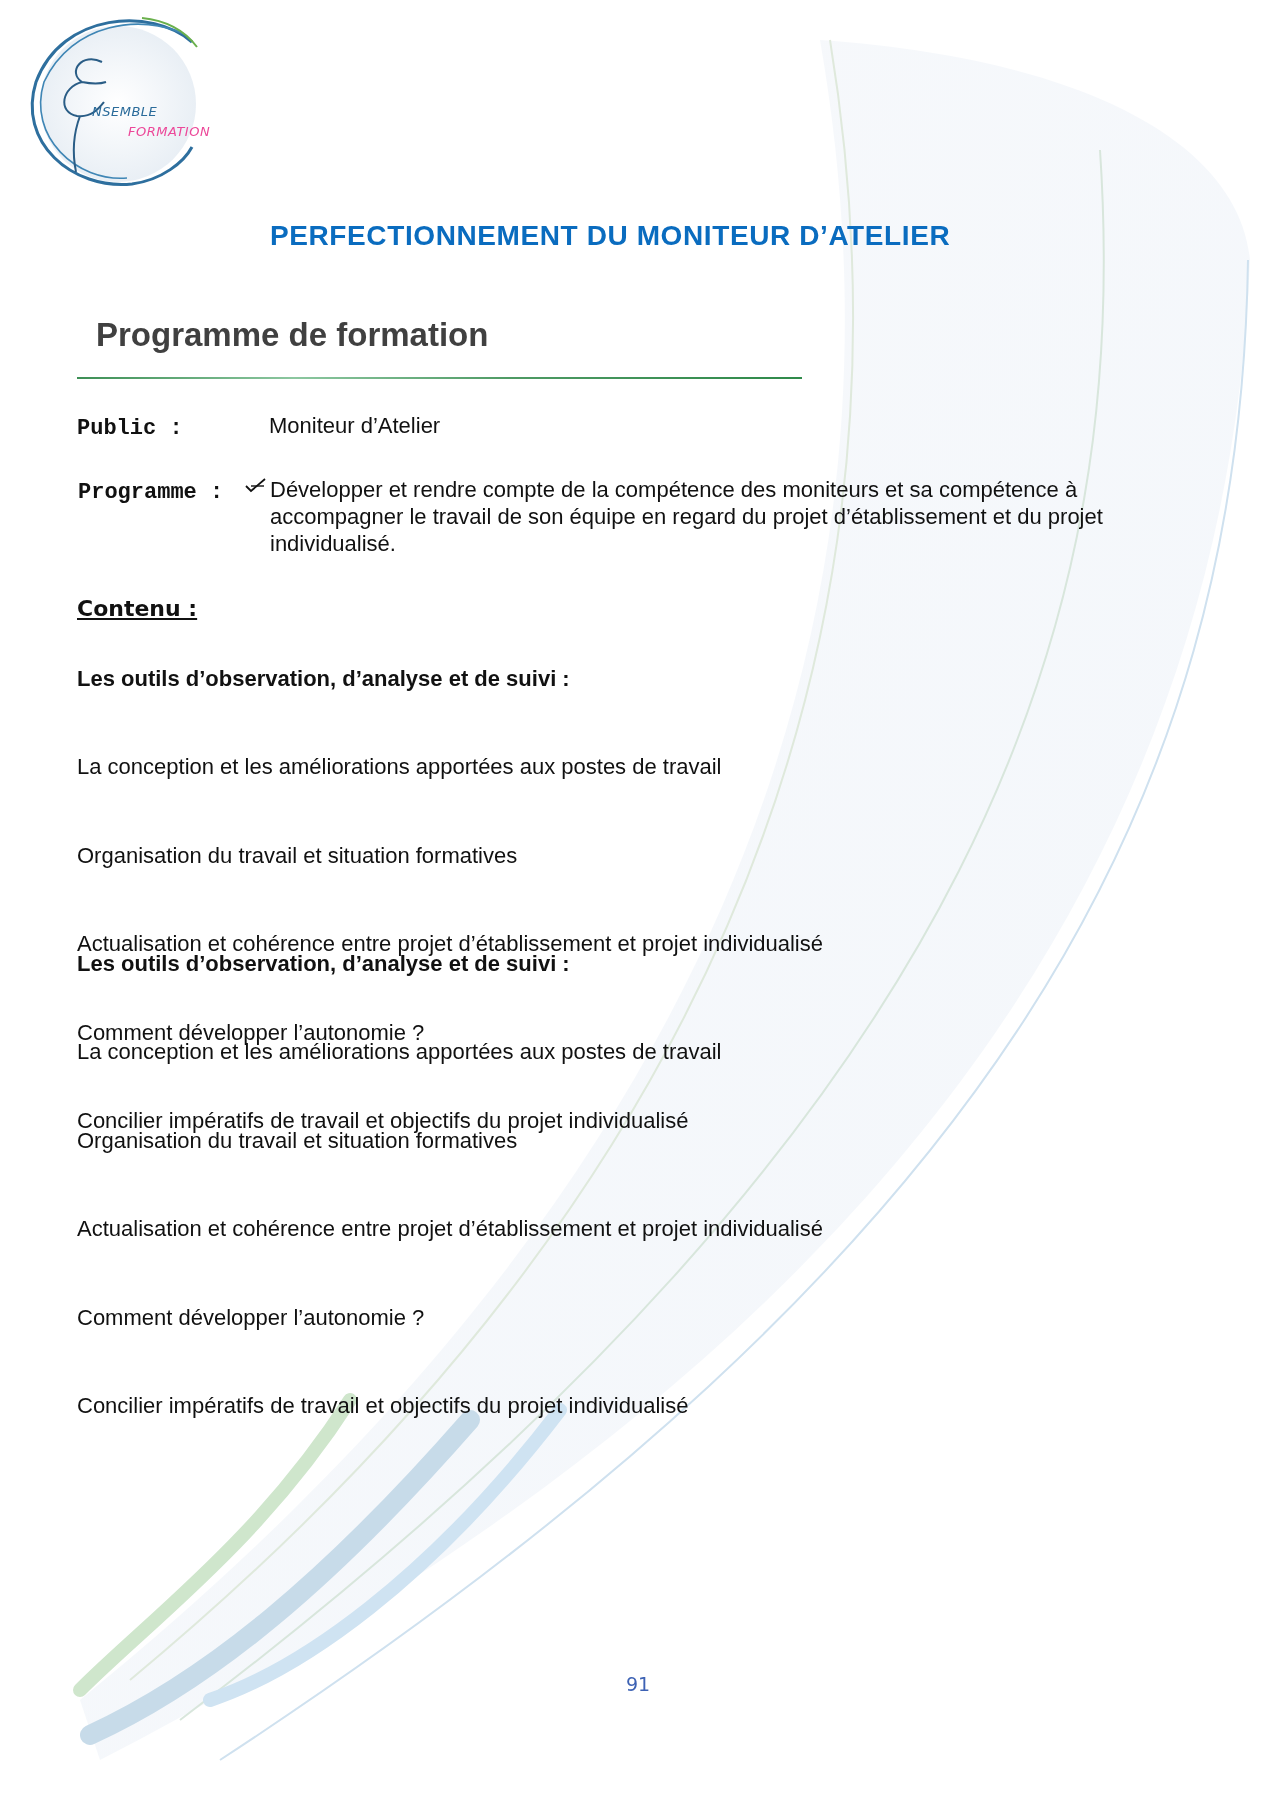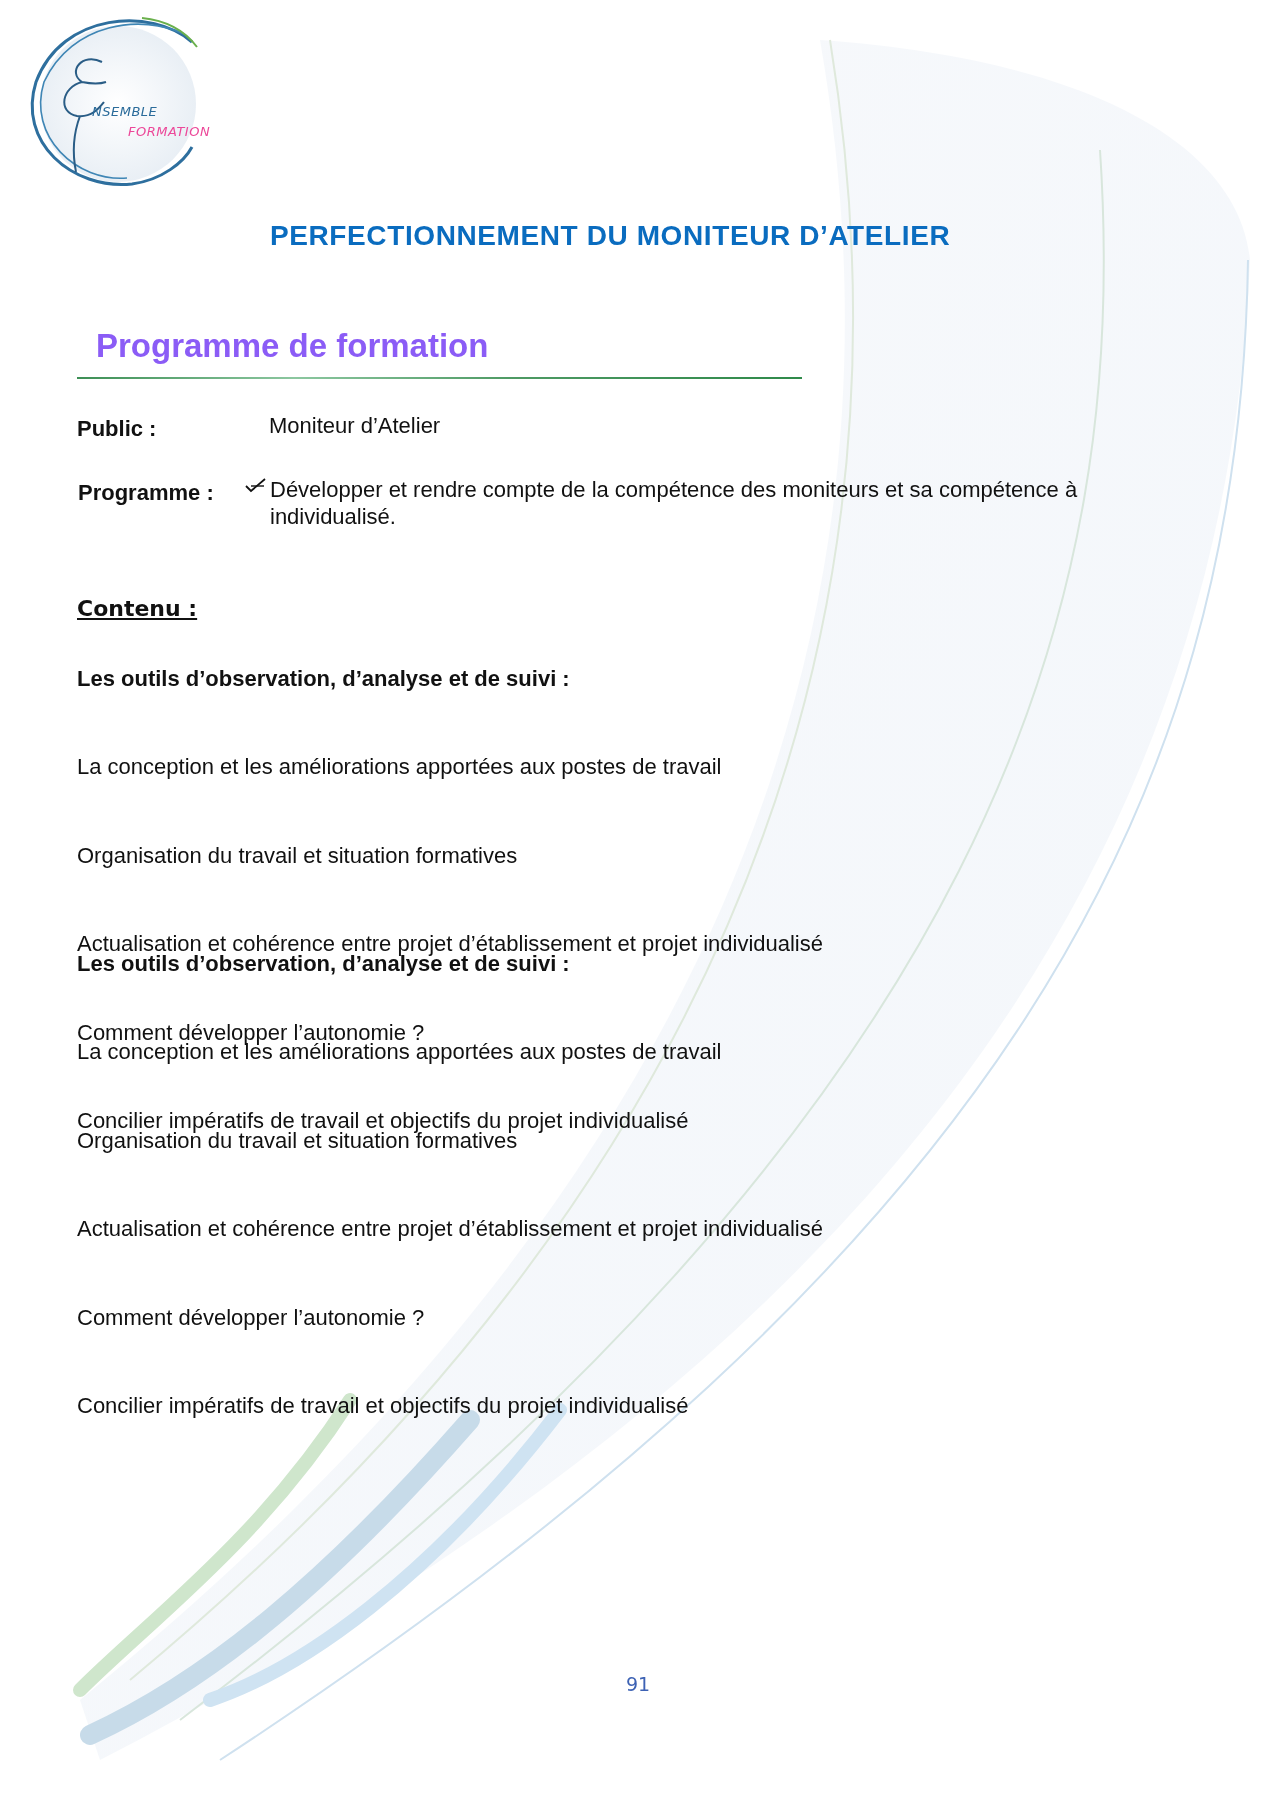--- a/index.html
+++ b/index.html
@@ -11,26 +11,26 @@
   .logo { position: absolute; left: 22px; top: 12px; width: 205px; height: 180px; }
   .logo-word1 { position: absolute; left: 70px; top: 92px; font-family: "DejaVu Sans", sans-serif;
                 font-style: italic; font-size: 13px; letter-spacing: 0.5px; color: #2a6b9a; }
   .logo-word2 { position: absolute; left: 106px; top: 112px; font-family: "DejaVu Sans", sans-serif;
                 font-style: italic; font-size: 13px; letter-spacing: 0.5px; color: #ec4899; }
 
   .doc-title { position: absolute; left: 270px; top: 220px; width: 740px; text-align: left;
                font-family: "Liberation Sans", sans-serif; font-weight: 700; font-size: 28px;
                color: #0a6cbf; letter-spacing: 0.6px; }
 
-  .section-heading { position: absolute; left: 96px; top: 327px; font-weight: 700; font-size: 33px;
-                     color: #8b5cf6; }
+  .section-heading { position: absolute; left: 96px; top: 316px; font-weight: 700; font-size: 33px;
+                     color: #404040; }
   .section-rule { position: absolute; left: 77px; top: 377px; width: 725px; height: 2px;
                   background: linear-gradient(to right, #3d8f55, #8cc7a0 30%, #4e9a64 60%, #2f8a4a); }
 
-  .field-label { position: absolute; font-family: Liberation Sans, sans-serif; font-weight: 700;
+  .field-label { position: absolute; font-family: Liberation Mono, monospace; font-weight: 700;
                  font-size: 22px; color: #111; text-align: center; }
   .field-value { position: absolute; font-size: 22px; color: #111; line-height: 27px; }
 
   .check-icon { position: absolute; left: 244px; top: 476px; width: 24px; height: 20px; }
 
   .contenu-label { position: absolute; left: 77px; top: 596px; font-family: "DejaVu Sans", sans-serif;
                    font-weight: 700; font-size: 22px; text-decoration: underline; }
 
   .block { position: absolute; left: 77px; width: 900px; }
   .block-title { font-weight: 700; font-size: 22px; height: 40px; line-height: 40px; }
@@ -90,20 +90,21 @@
   <div class="field-label" style="left:77px; top:416px;">Public :</div>
   <div class="field-value" style="left:269px; top:412px;">Moniteur d’Atelier</div>
 
   <div class="field-label" style="left:78px; top:480px;">Programme :</div>
   <svg class="check-icon" viewBox="0 0 24 20">
     <path d="M 2 10 L 7 15 L 21 3" fill="none" stroke="#111" stroke-width="1.8"></path>
     <path d="M 7 10 L 20 10" fill="none" stroke="#111" stroke-width="1.4"></path>
   </svg>
   <div class="field-value" style="left:270px; top:476px;">
     <div>Développer et rendre compte de la compétence des moniteurs et sa compétence à</div>
+    <div>accompagner le travail de son équipe en regard du projet d’établissement et du projet</div>
     <div>individualisé.</div>
   </div>
 
   <div class="contenu-label">Contenu :</div>
 
   <div class="block" style="top:659px;">
     <div class="block-title">Les outils d’observation, d’analyse et de suivi :</div>
     <div class="block-item">La conception et les améliorations apportées aux postes de travail</div>
     <div class="block-item">Organisation du travail et situation formatives</div>
     <div class="block-item">Actualisation et cohérence entre projet d’établissement et projet individualisé</div>

